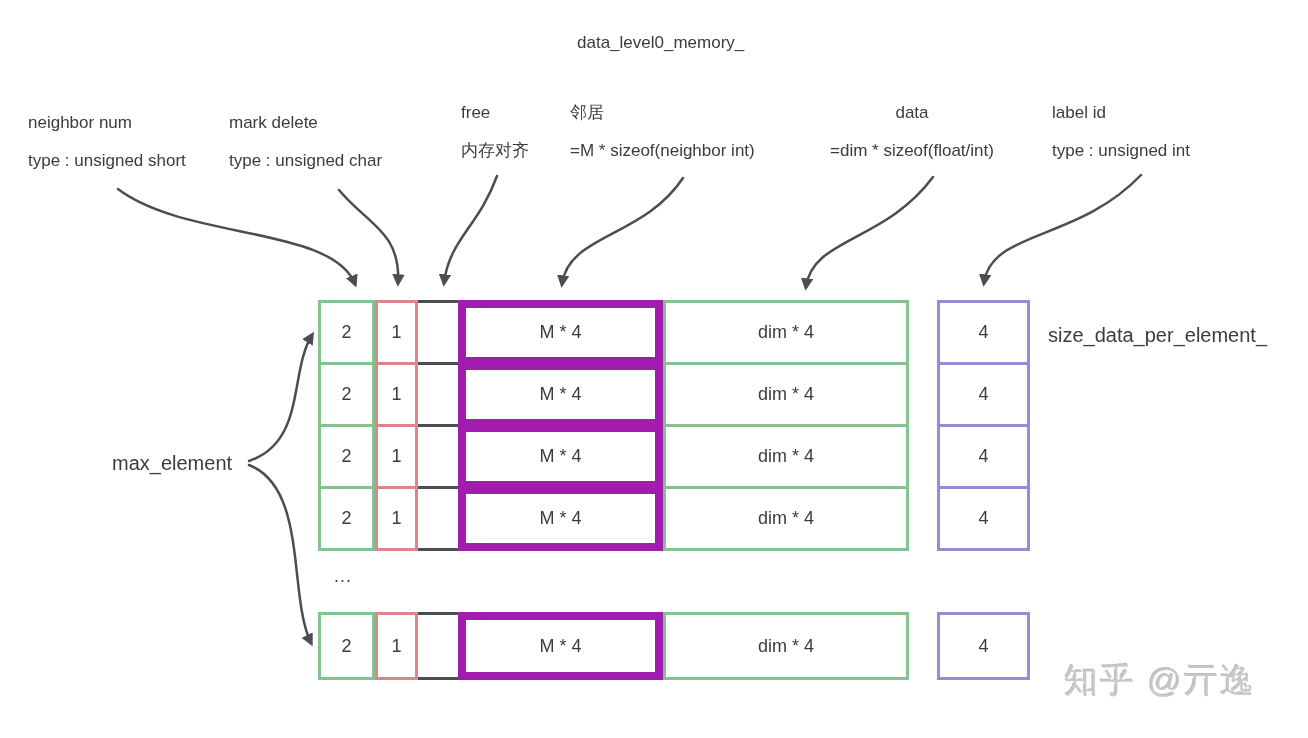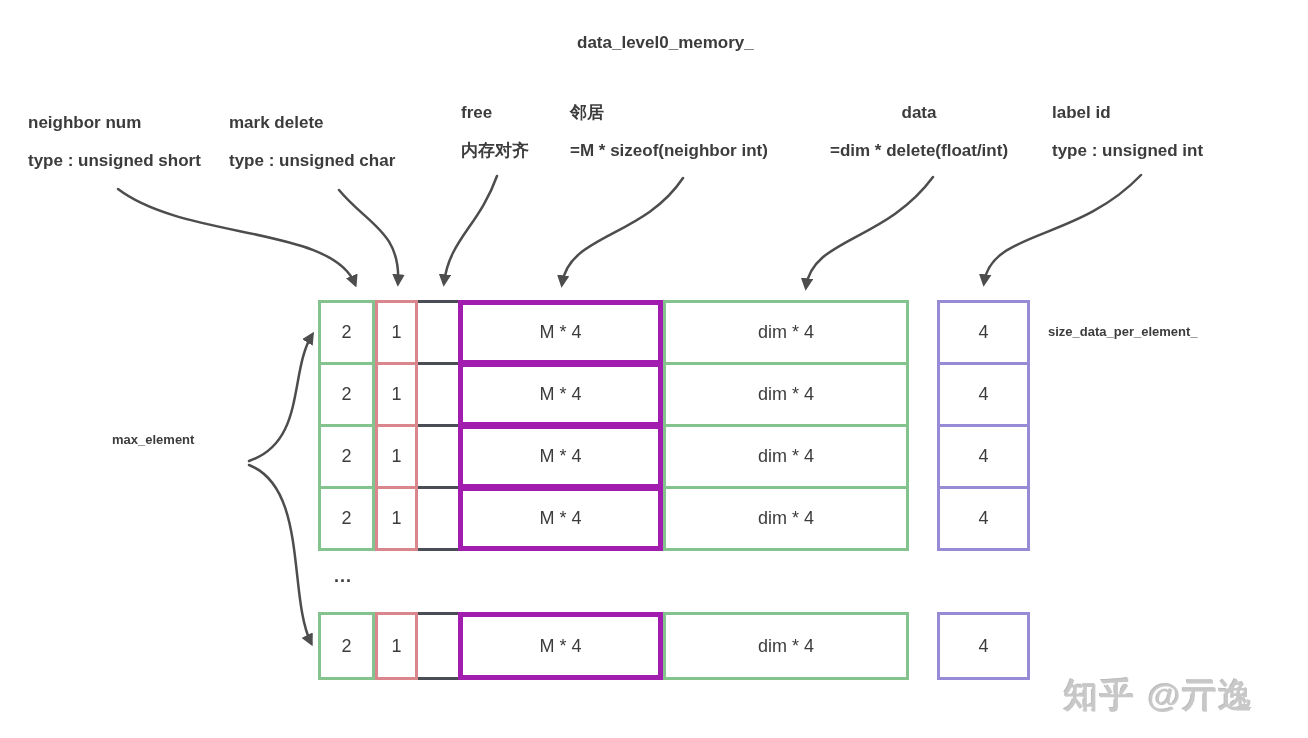--- a/index.html
+++ b/index.html
@@ -1,39 +1,39 @@
 <!DOCTYPE html>
 <html><head>
 <meta charset="utf-8">
 <style>
   html,body{margin:0;padding:0;background:#ffffff;}
   #canvas{
     position:relative;width:1308px;height:738px;background:#ffffff;overflow:hidden;
     font-family:"Liberation Sans","DejaVu Sans",sans-serif;color:#3c3c3c;
   }
-  .abs{position:absolute;white-space:nowrap;font-weight:bold;}
+  .abs{position:absolute;white-space:nowrap;}
   .title{font-size:17px;}
   .anno{font-size:17px;line-height:38px;}
   .anno div{white-space:nowrap;}
-  .side-label{font-size:13px;}
+  .side-label{font-size:20px;}
   .ellipsis{font-size:18px;letter-spacing:1px;color:#3c3c3c;}
   .watermark{
     font-size:34px;color:#c8c8c8;letter-spacing:2px;
     text-shadow:2px 2px 1px #ffffff,-1px -1px 0 #bcbcbc;
   }
   .row{position:absolute;left:318px;width:712px;height:65px;}
   .cell{
     position:absolute;top:0;bottom:0;box-sizing:border-box;background:#ffffff;
     display:flex;align-items:center;justify-content:center;
     font-size:18px;color:#3c3c3c;
   }
   .c-green{border:3px solid #85c38e;}
   .c-red{border:3px solid #d9868d;}
   .c-dark{border-top:3px solid #4a4e54;border-bottom:3px solid #4a4e54;}
-  .c-blue{border:5px solid #a21caf;}
+  .c-blue{border:8px solid #a21caf;}
   .c-purple{border:3px solid #988bd6;}
   .cw0{left:0;width:57px;}
   .cw1{left:57px;width:43px;}
   .cw2{left:100px;width:40px;}
   .cw3{left:140px;width:205px;}
   .cw4{left:345px;width:246px;}
   .cw5{left:619px;width:93px;}
   svg.arrows{position:absolute;left:0;top:0;pointer-events:none;}
 </style>
 </head>
@@ -72,21 +72,21 @@
   <div class="abs anno" style="left:461px;top:94px;">
     <div>free</div>
     <div>内存对齐</div>
   </div>
   <div class="abs anno" style="left:570px;top:94px;">
     <div>邻居</div>
     <div>=M * sizeof(neighbor int)</div>
   </div>
   <div class="abs anno" style="left:830px;top:94px;text-align:center;">
     <div>data</div>
-    <div>=dim * delete(float/int)</div>
+    <div>=dim * sizeof(float/int)</div>
   </div>
   <div class="abs anno" style="left:1052px;top:94px;">
     <div>label id</div>
     <div>type : unsigned int</div>
   </div>
 
   <div class="row" style="top:300px;">
     <div class="cell c-green cw0">2</div>
     <div class="cell c-red cw1">1</div>
     <div class="cell c-dark cw2"></div>
@@ -124,17 +124,17 @@
   <div class="row" style="top:612px;height:68px;">
     <div class="cell c-green cw0">2</div>
     <div class="cell c-red cw1">1</div>
     <div class="cell c-dark cw2"></div>
     <div class="cell c-blue cw3">M * 4</div>
     <div class="cell c-green cw4">dim * 4</div>
     <div class="cell c-purple cw5">4</div>
   </div>
 
   <div class="abs side-label" style="left:1048px;top:324px;">size_data_per_element_</div>
-  <div class="abs side-label" style="left:112px;top:432px;text-align:right;">max_element</div>
+  <div class="abs side-label" style="left:112px;top:452px;text-align:right;">max_element</div>
 
-  <div class="abs watermark" style="left:1064px;top:658px;margin-top:15px;">知乎 @亓逸</div>
+  <div class="abs watermark" style="left:1064px;top:658px;">知乎 @亓逸</div>
 
 </div>
 
 </body></html>

